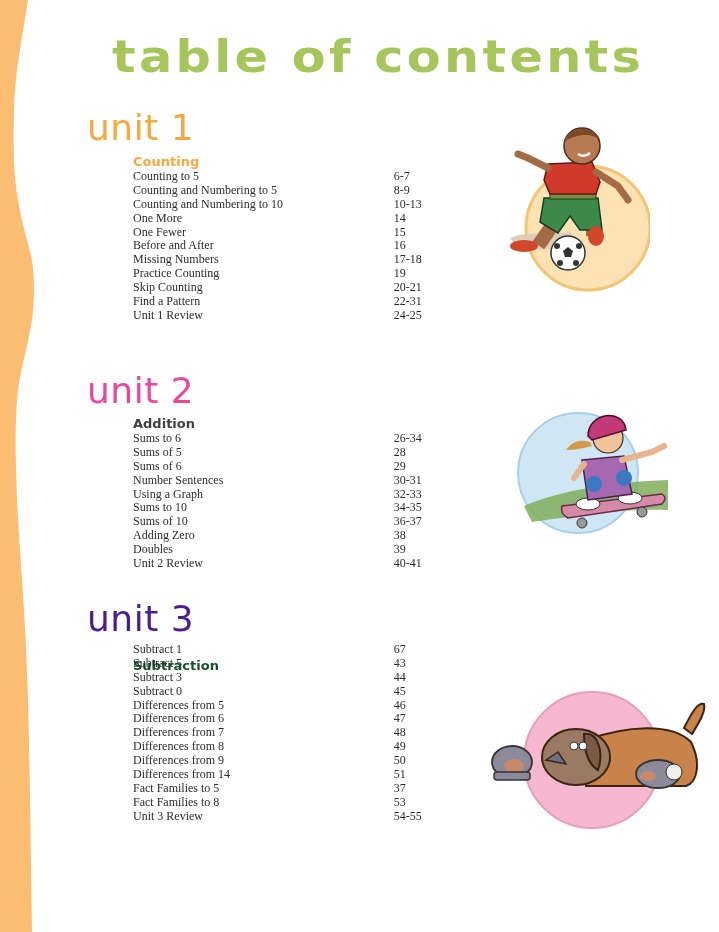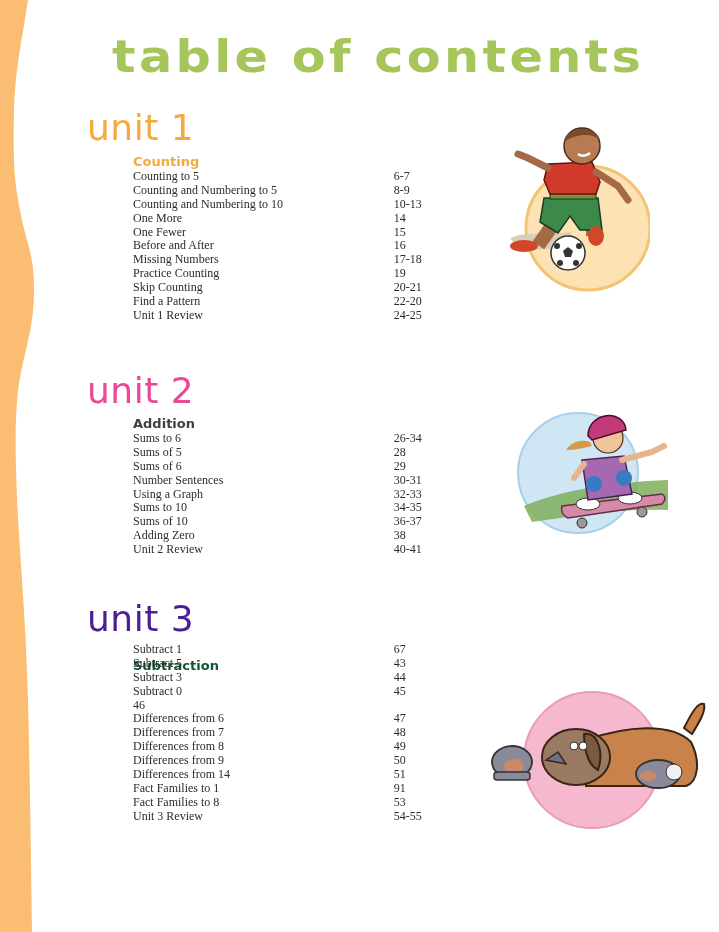--- a/index.html
+++ b/index.html
@@ -75,21 +75,21 @@
   <li class="toc-row">
       <span class="lbl">Practice Counting</span>
       <span class="pg">19</span>
     </li>
   <li class="toc-row">
       <span class="lbl">Skip Counting</span>
       <span class="pg">20-21</span>
     </li>
   <li class="toc-row">
       <span class="lbl">Find a Pattern</span>
-      <span class="pg">22-20</span>
+      <span class="pg">22-31</span>
     </li>
   <li class="toc-row">
       <span class="lbl">Unit 1 Review</span>
       <span class="pg">24-25</span>
     </li>
 </ul>
 
 <svg class="illus" style="left:500px;top:118px" width="150" height="175" viewBox="0 0 150 175">
   <circle cx="88" cy="110" r="62" fill="#fde3b3" stroke="#f3c474" stroke-width="3"></circle>
   <path d="M10 120 C30 112 50 118 70 114 L80 130 L20 132 Z" fill="#d9cfb8"></path>
@@ -149,20 +149,24 @@
     </li>
   <li class="toc-row">
       <span class="lbl">Sums of 10</span>
       <span class="pg">36-37</span>
     </li>
   <li class="toc-row">
       <span class="lbl">Adding Zero</span>
       <span class="pg">38</span>
     </li>
   <li class="toc-row">
+      <span class="lbl">Doubles</span>
+      <span class="pg">39</span>
+    </li>
+  <li class="toc-row">
       <span class="lbl">Unit 2 Review</span>
       <span class="pg">40-41</span>
     </li>
 </ul>
 
 <svg class="illus" style="left:512px;top:398px" width="160" height="150" viewBox="0 0 160 150">
   <circle cx="66" cy="75" r="60" fill="#cfe6f5" stroke="#a9d0ea" stroke-width="2"></circle>
   <path d="M12 108 C50 92 100 84 156 82 L156 112 C110 110 60 118 20 124 Z" fill="#7fae5a" opacity="0.85"></path>
 
   <path d="M50 108 L150 96 Q156 100 150 106 L56 120 Q48 116 50 108 Z" fill="#d58aa8" stroke="#6a2a4a" stroke-width="1.5"></path>
@@ -197,20 +201,21 @@
     </li>
   <li class="toc-row">
       <span class="lbl">Subtract 3</span>
       <span class="pg">44</span>
     </li>
   <li class="toc-row">
       <span class="lbl">Subtract 0</span>
       <span class="pg">45</span>
     </li>
   <li class="toc-row">
+      <span class="lbl">Differences from 5</span>
       <span class="pg">46</span>
     </li>
   <li class="toc-row">
       <span class="lbl">Differences from 6</span>
       <span class="pg">47</span>
     </li>
   <li class="toc-row">
       <span class="lbl">Differences from 7</span>
       <span class="pg">48</span>
     </li>
@@ -220,22 +225,22 @@
     </li>
   <li class="toc-row">
       <span class="lbl">Differences from 9</span>
       <span class="pg">50</span>
     </li>
   <li class="toc-row">
       <span class="lbl">Differences from 14</span>
       <span class="pg">51</span>
     </li>
   <li class="toc-row">
-      <span class="lbl">Fact Families to 1</span>
-      <span class="pg">91</span>
+      <span class="lbl">Fact Families to 5</span>
+      <span class="pg">37</span>
     </li>
   <li class="toc-row">
       <span class="lbl">Fact Families to 8</span>
       <span class="pg">53</span>
     </li>
   <li class="toc-row">
       <span class="lbl">Unit 3 Review</span>
       <span class="pg">54-55</span>
     </li>
 </ul>

